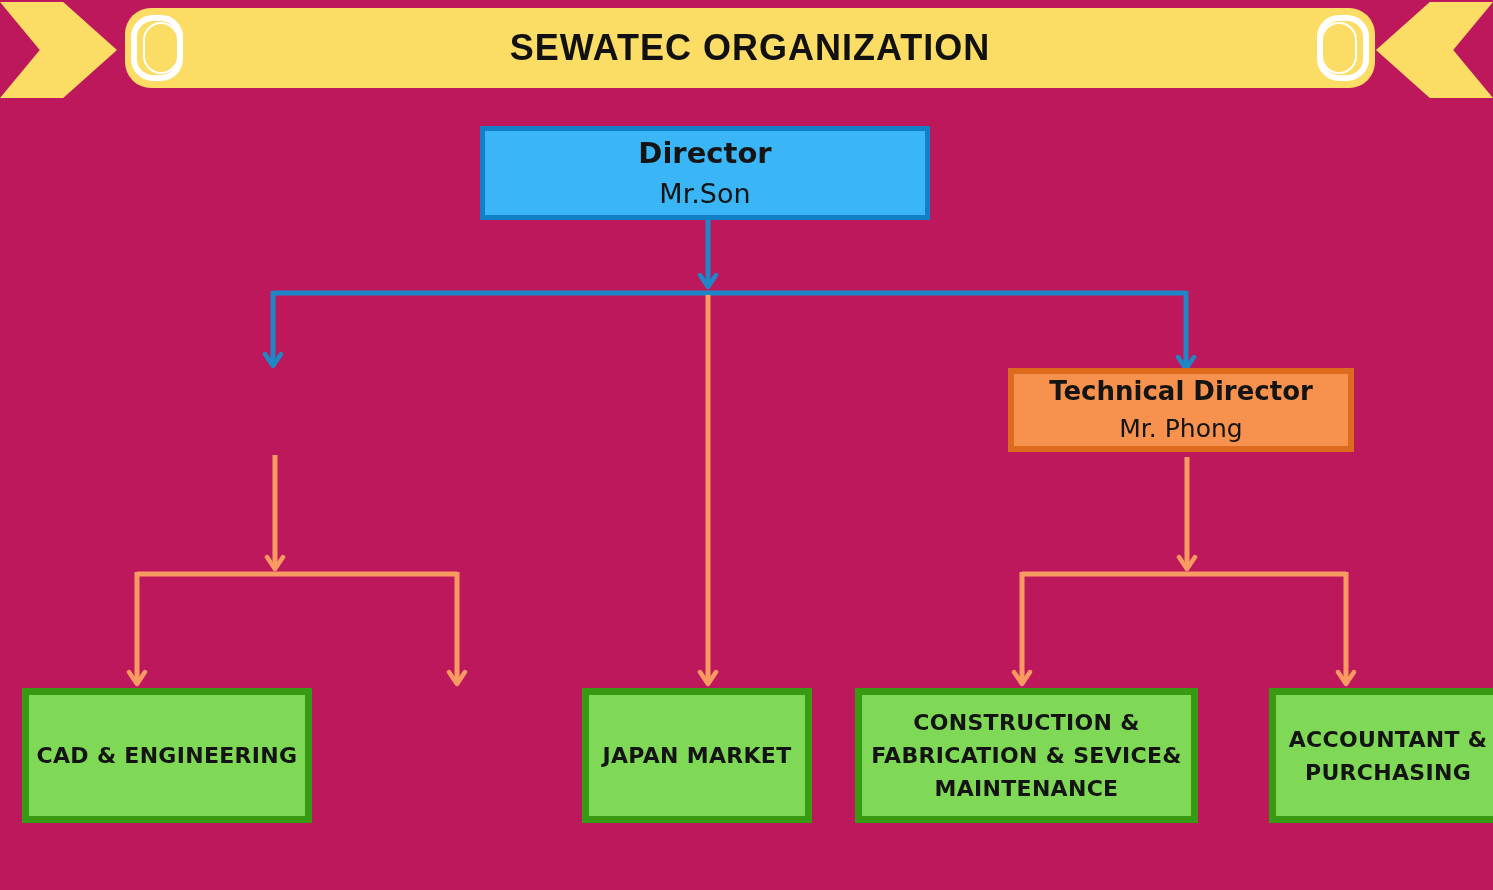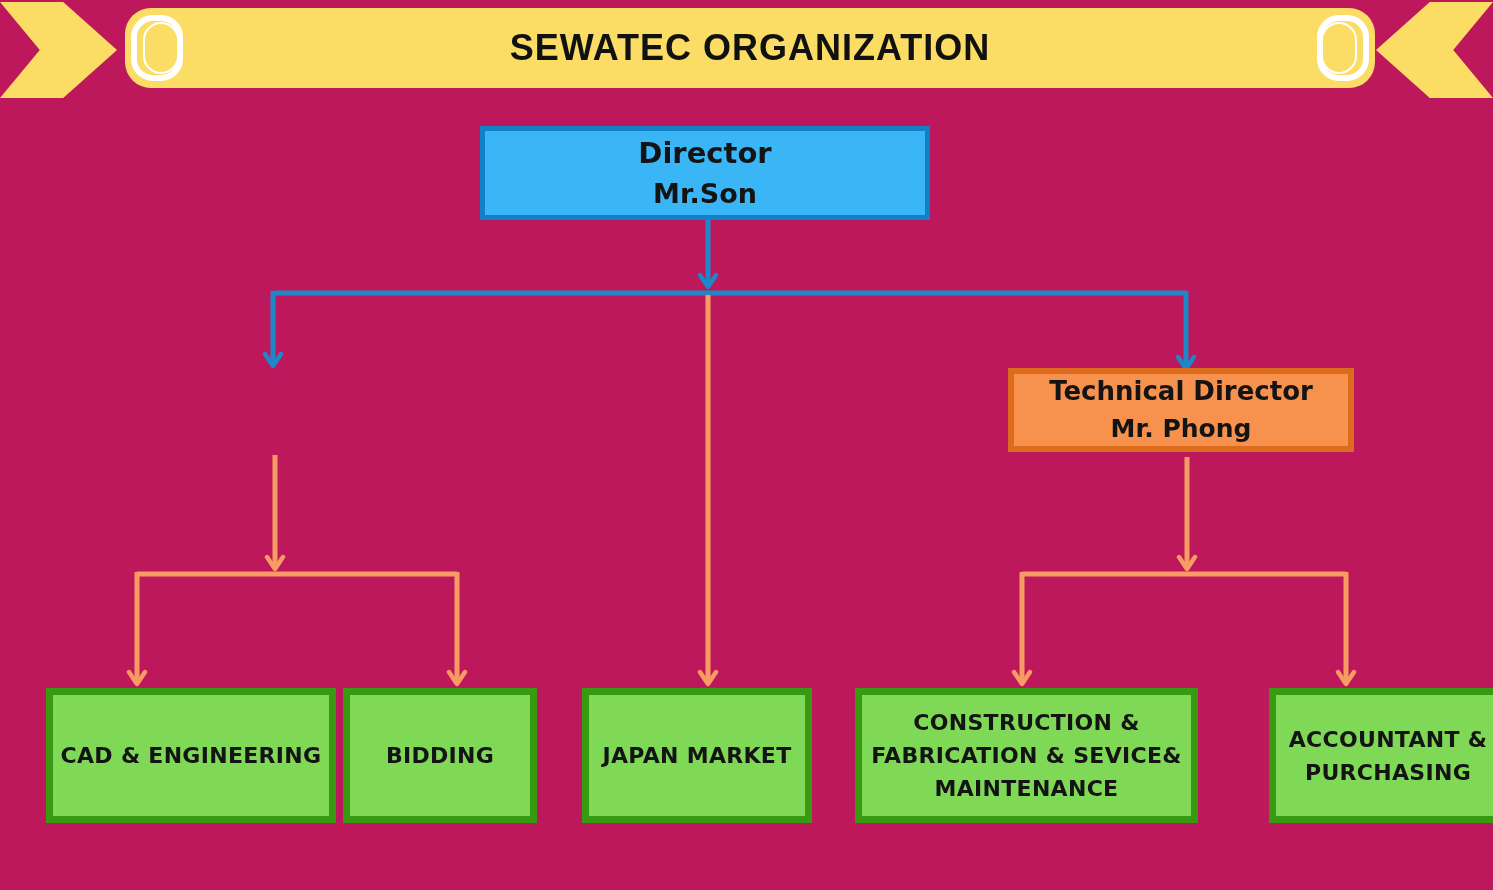--- a/index.html
+++ b/index.html
@@ -40,33 +40,33 @@
   .bracket.r1{right:6px;}
   .bracket.r2{right:18px;}
   
   .connectors{position:absolute;left:0;top:0;width:1493px;height:890px;pointer-events:none;}
   
   .node{
     position:absolute;display:flex;flex-direction:column;align-items:center;justify-content:center;
     text-align:center;box-sizing:border-box;line-height:1.45;
   }
   .node .role{font-weight:700;}
-  .node .person{font-weight:700;}
+  .node .person{font-weight:400;}
   .node.blue{background:var(--blue-fill);border:5px solid var(--blue-border);}
   .node.orange{background:var(--orange-fill);border:6px solid var(--orange-border);}
   .node.green{background:var(--green-fill);border:7px solid var(--green-border);font-weight:700;}
   .node.director{left:480px;top:126px;width:450px;height:94px;}
   .node.director .role{font-size:29px;}
   .node.director .person{font-size:27px;}
   .node.vice{left:122px;top:370px;width:306px;height:85px;}
   .node.tech{left:1008px;top:368px;width:346px;height:84px;}
   .node.orange .role{font-size:26px;}
   .node.orange .person{font-size:25px;}
   .dept{font-size:22px;letter-spacing:0.3px;padding:0 4px;line-height:1.5;}
-  .dept.cad{left:22px;top:688px;width:290px;height:135px;margin-left:24px;}
+  .dept.cad{left:22px;top:688px;width:290px;height:135px;}
   .dept.bidding{left:343px;top:688px;width:194px;height:135px;}
   .dept.japan{left:582px;top:688px;width:230px;height:135px;}
   .dept.construction{left:855px;top:688px;width:343px;height:135px;}
   .dept.accountant{left:1230px;top:688px;width:238px;height:135px;margin-left:39px;}
 </style>
 </head>
 <body>
 
 <div class="canvas">
 
@@ -117,23 +117,20 @@
 
 
   <div class="node orange tech">
     <div class="role">Technical Director</div>
     <div class="person">Mr. Phong</div>
   </div>
 
   <div class="node green dept cad">
     <div>CAD &amp; ENGINEERING</div>
   </div>
-  <div class="node green dept bidding">
-    <div>BIDDING</div>
-  </div>
   <div class="node green dept japan">
     <div>JAPAN MARKET</div>
   </div>
   <div class="node green dept construction">
     <div>CONSTRUCTION &amp; FABRICATION &amp; SEVICE&amp; MAINTENANCE</div>
   </div>
   <div class="node green dept accountant">
     <div>ACCOUNTANT &amp; PURCHASING</div>
   </div>
 

